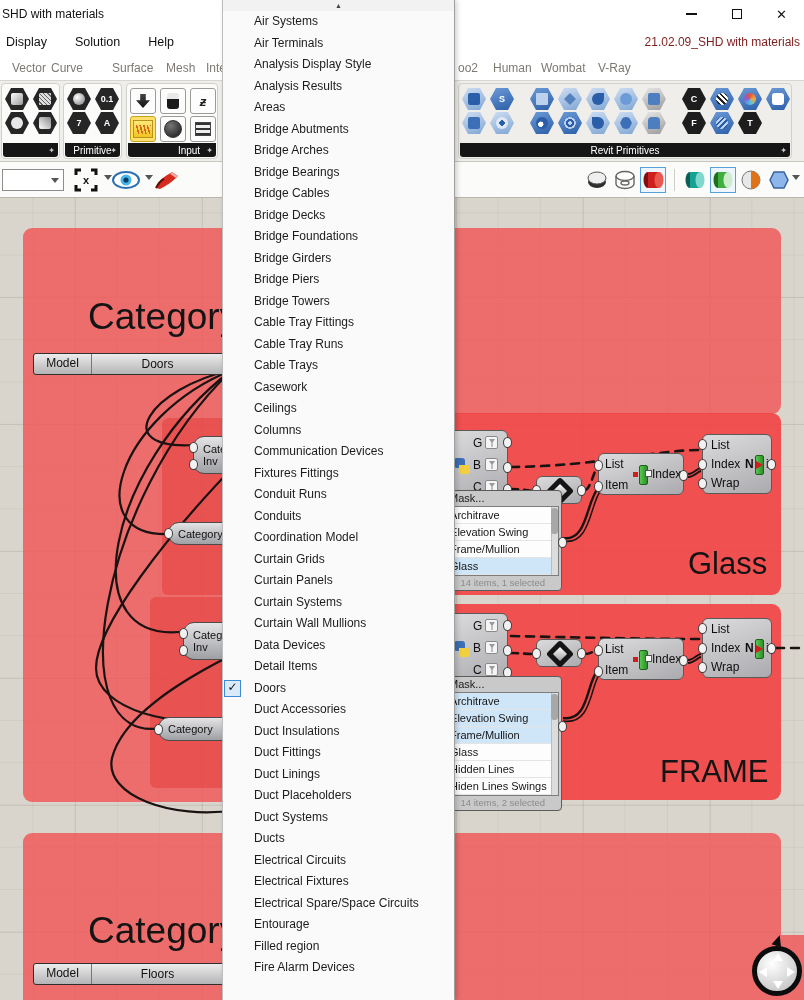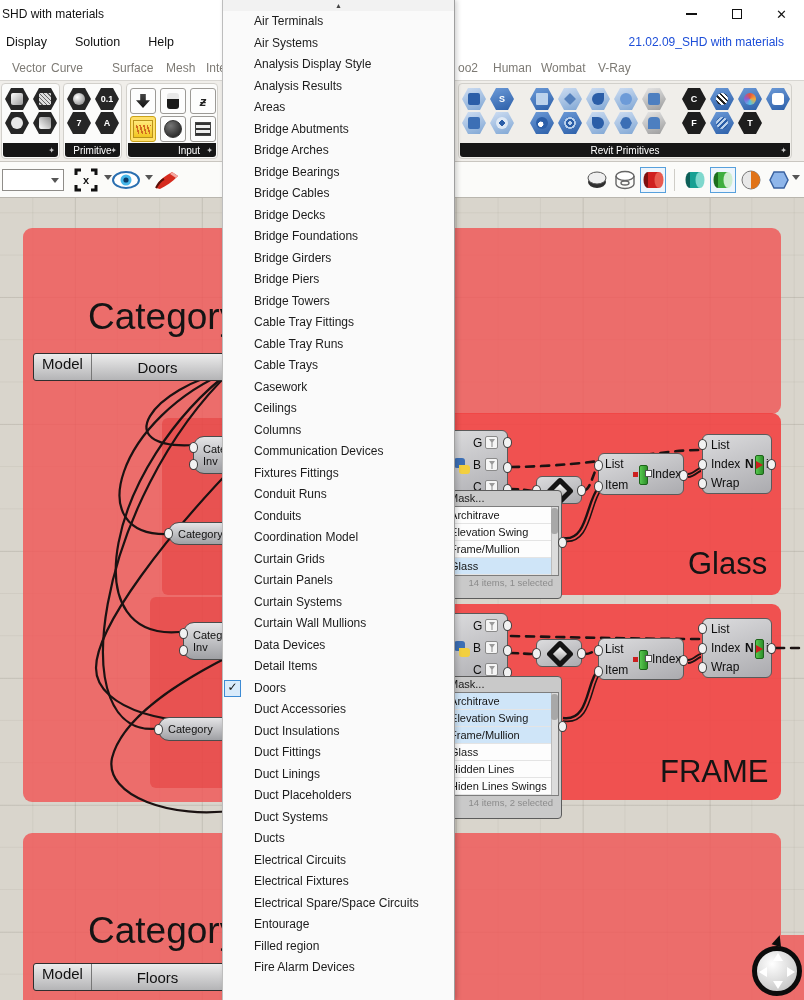--- a/index.html
+++ b/index.html
@@ -10,21 +10,21 @@
   .titlebar { height:28px; background:#fff; display:flex; align-items:center; position:relative; }
   .titlebar .title { font-size:12px; color:#111; margin-left:2px; white-space:nowrap; }
   .winbtns { position:absolute; right:0; top:0; height:28px; display:flex; }
   .winbtn { width:45px; height:28px; display:flex; align-items:center; justify-content:center; font-size:13px; color:#111; }
   .winbtn .minbar { width:11px; height:1.5px; background:#111; display:block; }
   .winbtn .maxbox { width:10px; height:10px; border:1.3px solid #111; display:block; }
 
   .menubar { height:27px; background:#fff; display:flex; align-items:center; position:relative; font-size:12.5px; color:#111; }
   .menubar .mitem { padding:0 14px; }
   .menubar .mitem:first-child { margin-left:-8px; }
-  .doc-title { position:absolute; right:20px; font-size:12px; color:#1d4ed8; }
+  .doc-title { position:absolute; right:4px; font-size:12px; color:#7f1d1d; }
 
   .tabsrow { height:26px; background:#fff; border-bottom:1px solid #d8d6d2; position:relative; font-size:12px; color:#7d7a74; }
   .tabsrow .tab { position:absolute; top:6px; white-space:nowrap; }
 
   
   .toolbar { height:81px; background:#f0eeea; border-bottom:1px solid #c9c6c0; position:relative; }
   .tgroup { position:absolute; top:2px; background:#fbfbfa; border:1px solid #d2d0cb; border-radius:4px; height:76px; }
   .gbar { position:absolute; left:1px; right:1px; bottom:1px; height:14px; background:#161616; color:#fff;
           font-size:10px; display:flex; align-items:center; justify-content:center; border-radius:0 0 3px 3px; }
   .gbar .plus { position:absolute; right:3px; font-size:8px; color:#cfcfcf; }
@@ -73,22 +73,22 @@
     background-position:-52px -28px,-52px -28px,-10px -28px,-10px -28px; }
   .grp { position:absolute; border-radius:9px; }
   .grp.salmon { background:rgba(240,85,85,0.82); }
   .grp.red { background:rgba(242,66,66,0.90); }
   .grp.innerred { background:rgba(225,40,40,0.38); border-radius:6px; }
   .biglabel { position:absolute; color:#141414; white-space:nowrap; }
 
   .wires { position:absolute; left:0; top:0; width:804px; height:802px; pointer-events:none; }
 
   
-  .valsel { position:absolute; height:28px; background:linear-gradient(#ececec,#b4b4b6); border:1.6px solid #2f2f2f;
-            border-radius:3px; display:flex; align-items:center; font-size:15px; color:#111; }
+  .valsel { position:absolute; height:22px; background:linear-gradient(#ececec,#b4b4b6); border:1.6px solid #2f2f2f;
+            border-radius:3px; display:flex; align-items:center; font-size:12px; color:#111; }
   .valsel .pfx { width:58px; text-align:center; border-right:1.6px solid #777; height:100%; line-height:19px; }
   .valsel .val { flex:1; text-align:center; }
   .valsel .tri { width:0; height:0; border-top:14px solid #111; border-left:11px solid transparent; margin-right:3px; }
 
   
   .cap { position:absolute; background:linear-gradient(#e4e4e6,#9fa0a4); border:1px solid #4c4c4c; border-radius:11px;
          font-size:11px; color:#101010; display:flex; flex-direction:column; justify-content:center; padding-left:9px; }
   .nub { position:absolute; width:9px; height:11px; border-radius:50%; background:#f2f2f2; border:1.4px solid #3c3c3c; }
   .comp { position:absolute; background:linear-gradient(160deg,#dcdcde,#ababaf); border:1px solid #5a5a5a; border-radius:6px;
           font-size:12px; color:#0e0e0e; }
@@ -108,21 +108,21 @@
   .whitebox { position:absolute; width:7px; height:7px; background:#fff; border:1px solid #555; font-size:5px; line-height:6px; text-align:center; color:#222; }
 
   
   .mask { position:absolute; width:122px; background:#c9c9c9; border:1px solid #5c5c5c; border-radius:4px; font-size:11px; }
   .mask .mtitle { height:15px; line-height:15px; padding-left:8px; color:#1a1a1a; }
   .mask .mrows { background:#fdfdfd; border:1px solid #7d7d7d; margin:0 2px; position:relative; }
   .mask .mrow { height:17px; line-height:17px; padding-left:3px; border-bottom:1px solid #e4e4e4; white-space:nowrap; overflow:hidden; color:#151515; }
   .mask .mrow.sel { background:#cfe5f8; }
   .mask .sbar { position:absolute; right:0; top:0; width:7px; bottom:0; background:#dcdcdc; border-left:1px solid #bdbdbd; }
   .mask .sthumb { position:absolute; right:0; top:1px; width:7px; height:26px; background:#a8a8a8; border-radius:3px; }
-  .mask .mfooter { height:22px; line-height:14px; font-size:9.5px; color:#8b8b8b; text-align:right; padding-right:8px; }
+  .mask .mfooter { height:14px; line-height:14px; font-size:9.5px; color:#8b8b8b; text-align:right; padding-right:16px; }
 
   
   .compass { position:absolute; width:50px; height:50px; border-radius:50%; border:5px solid #0c0c0c;
              background:radial-gradient(circle at 38% 32%, #ffffff, #b9b9b9); }
   .ctri { position:absolute; width:0; height:0; }
   .cpointer { position:absolute; width:0; height:0; border-left:5px solid transparent; border-right:5px solid transparent;
               border-bottom:11px solid #0c0c0c; transform:rotate(18deg); }
 
   
   .menu { position:absolute; left:222px; top:0; width:233px; height:1000px; background:#fafafa;
@@ -600,22 +600,22 @@
     <span class="ctri" style="left:16px; bottom:2px; border-left:5px solid transparent; border-right:5px solid transparent; border-top:8px solid #fff;"></span>
     <span class="ctri" style="left:2px; top:16px;  border-top:5px solid transparent; border-bottom:5px solid transparent; border-right:8px solid #fff;"></span>
     <span class="ctri" style="right:2px; top:16px; border-top:5px solid transparent; border-bottom:5px solid transparent; border-left:8px solid #fff;"></span>
     <span class="cpointer" style="left:16px; top:-16px;"></span>
   </div>
 </div>
 
 <div class="menu">
   <div class="scrollup">▲</div>
   <div id="menu-items">
+      <div class="item">Air Systems</div>
       <div class="item">Air Terminals</div>
-      <div class="item">Air Systems</div>
       <div class="item">Analysis Display Style</div>
       <div class="item">Analysis Results</div>
       <div class="item">Areas</div>
       <div class="item">Bridge Abutments</div>
       <div class="item">Bridge Arches</div>
       <div class="item">Bridge Bearings</div>
       <div class="item">Bridge Cables</div>
       <div class="item">Bridge Decks</div>
       <div class="item">Bridge Foundations</div>
       <div class="item">Bridge Girders</div>

